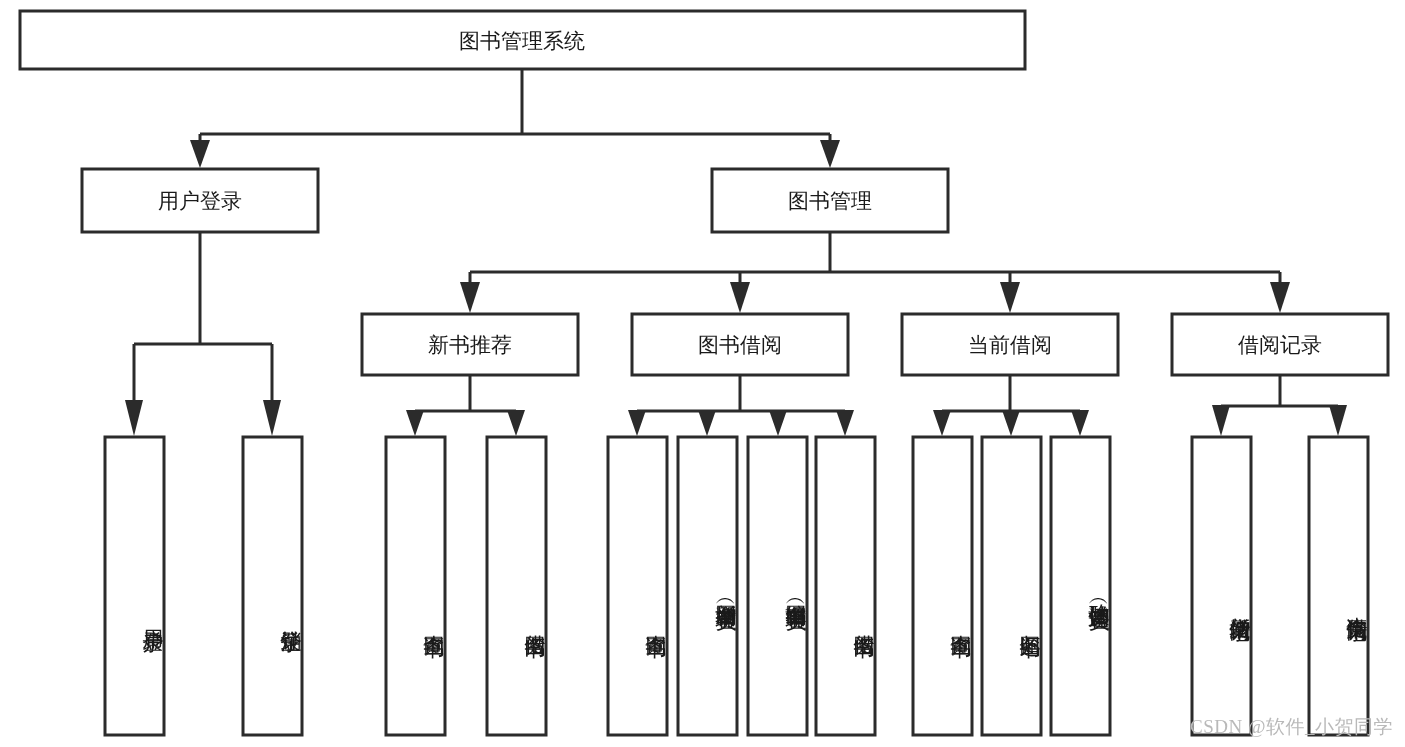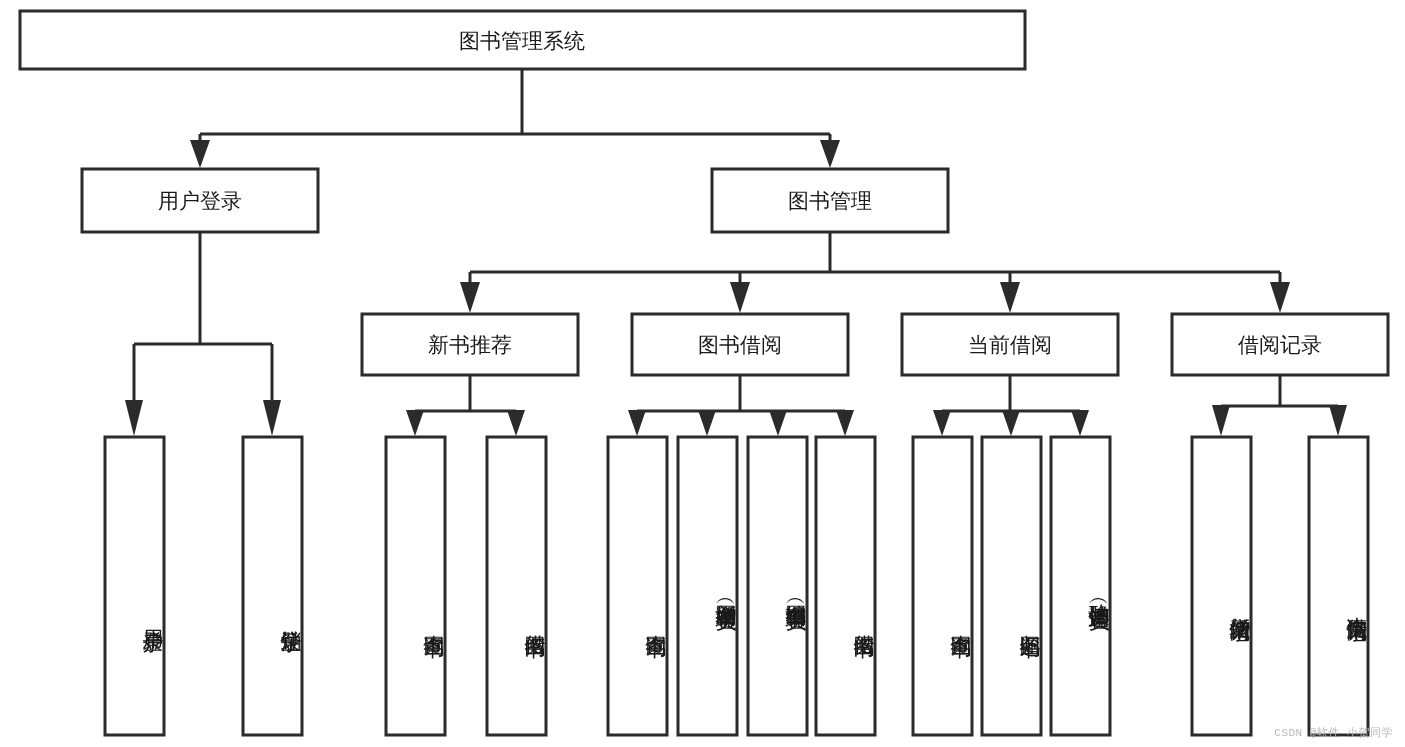--- a/index.html
+++ b/index.html
@@ -59,22 +59,22 @@
     white-space: nowrap;
     text-align: left;
     display: flex;
     align-items: flex-start;
     justify-content: center;
   }
   .watermark {
     position: absolute;
     right: 12px;
     bottom: 7px;
-    font-family: Liberation Mono, monospace;
-    font-size: 11px;
+    font-family: Liberation Serif, serif;
+    font-size: 19px;
     color: #b9b9b9;
     white-space: nowrap;
     letter-spacing: 0.5px;
   }
 </style>
 </head>
 <body>
 
 <div id="diagram-root">
 

